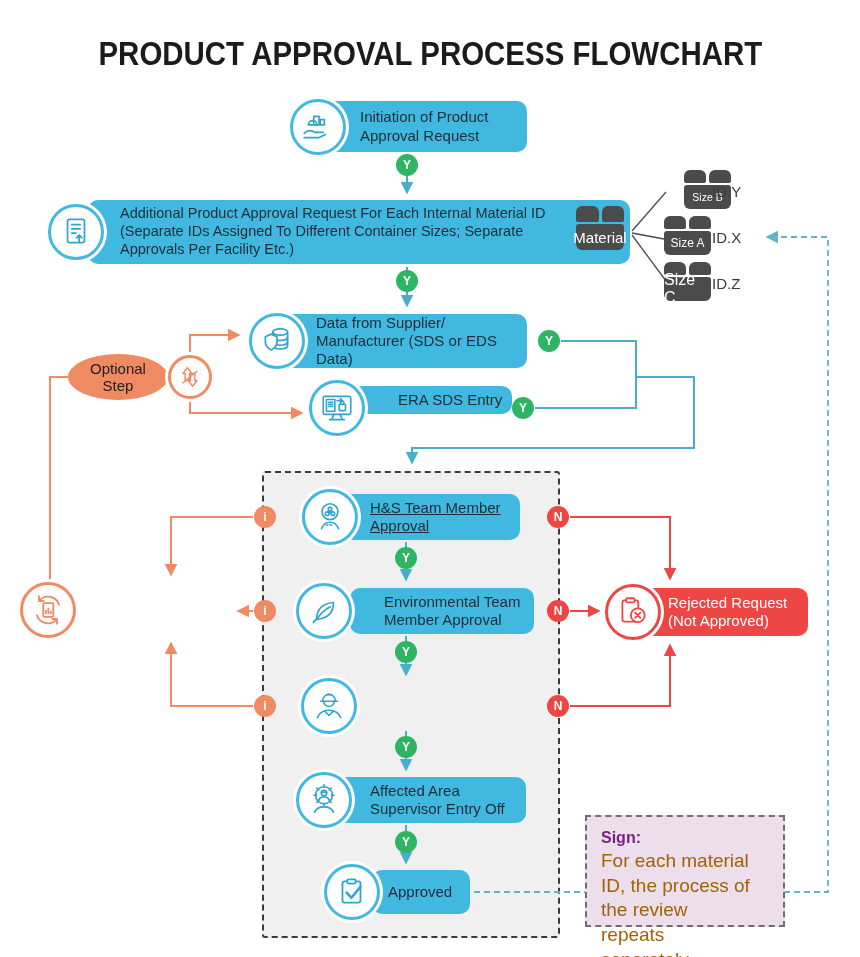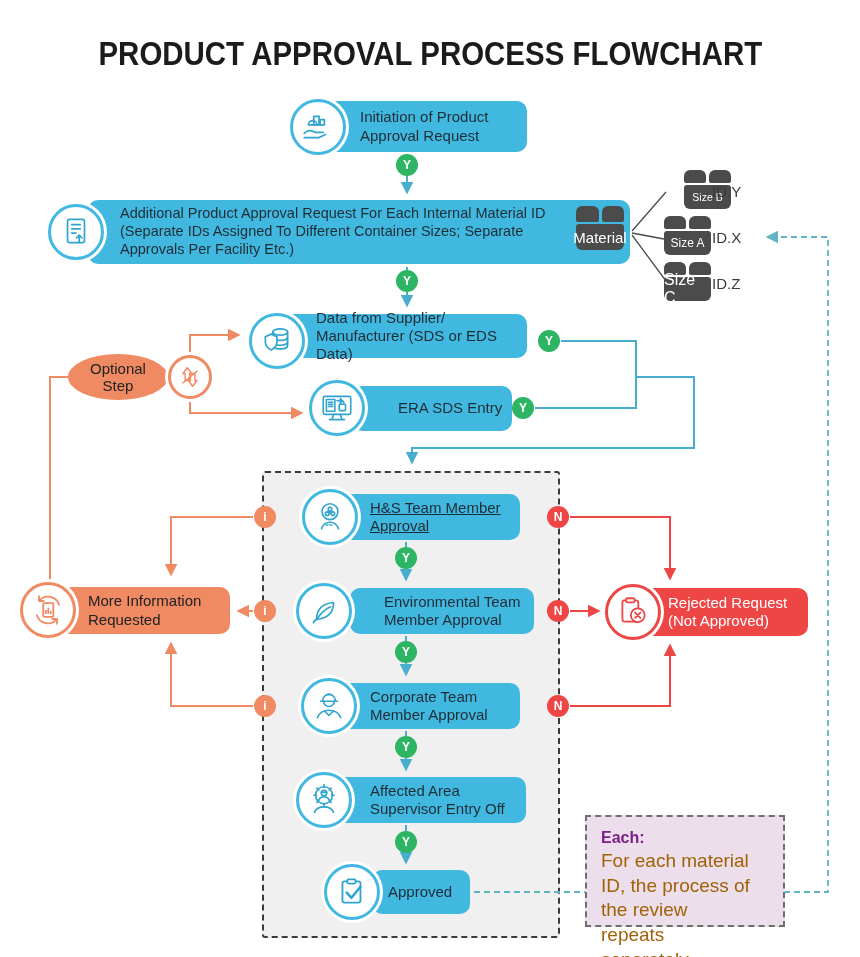--- a/index.html
+++ b/index.html
@@ -152,34 +152,34 @@
   <div class="idlabel" style="top:227px;">ID.X</div>
   <div class="crate" style="left:664px;top:262px;width:47px;">
     <div class="lids" style="height:13px;">
         <div class="lid"></div>
         <div class="lid"></div>
       </div>
     <div class="bod" style="height:24px;font-size:16px;">Size C</div>
   </div>
   <div class="idlabel" style="top:273px;">ID.Z</div>
 
-  <div class="node" style="left:272px;top:314px;width:255px;height:44px;padding-left:44px;">
+  <div class="node" style="left:272px;top:314px;width:255px;height:54px;padding-left:44px;">
     <span class="txt" style="width:205px;">Data from Supplier/ Manufacturer (SDS or EDS Data)</span>
   </div>
   <div class="icn big" style="left:249px;top:313px;">
     <svg width="36" height="36" viewBox="0 0 34 34" fill="none" stroke="currentColor" stroke-width="1.6" stroke-linecap="round" stroke-linejoin="round">
       <ellipse cx="20" cy="8.5" rx="7" ry="3"></ellipse>
       <path d="M13 8.5v13c0 1.7 3.1 3 7 3s7-1.3 7-3v-13"></path>
       <path d="M13 13.5c0 1.7 3.1 3 7 3s7-1.3 7-3M13 18c0 1.7 3.1 3 7 3s7-1.3 7-3"></path>
       <path d="M6 13l5.5-2.5L17 13v5c0 4.5-5.5 7.5-5.5 7.5S6 22.5 6 18z" fill="#fff"></path>
     </svg>
   </div>
   <div class="badge green" style="left:538px;top:330px;">Y</div>
 
-  <div class="node" style="left:352px;top:386px;width:160px;height:45px;padding-left:46px;">
+  <div class="node" style="left:352px;top:386px;width:160px;height:28px;padding-left:46px;">
     <span class="txt">ERA SDS Entry</span>
   </div>
   <div class="icn big" style="left:309px;top:380px;">
     <svg width="36" height="36" viewBox="0 0 34 34" fill="none" stroke="currentColor" stroke-width="1.5" stroke-linecap="round" stroke-linejoin="round">
       <rect x="4" y="6" width="26" height="17" rx="1.5"></rect>
       <rect x="7" y="9" width="8" height="11"></rect>
         <path d="M9 11.5h4M9 13.5h4M9 15.5h4"></path>
       <path d="M17 10h5M20 8l2 2-2 2"></path>
       <rect x="19" y="13.5" width="6" height="6" rx="1"></rect>
         <path d="M20.5 13.5V12a1.5 1.5 0 0 1 3 0v1.5"></path>
@@ -224,23 +224,20 @@
     <svg width="36" height="36" viewBox="0 0 34 34" fill="none" stroke="currentColor" stroke-width="1.6" stroke-linecap="round" stroke-linejoin="round">
       <path d="M10 25C10 15 16 10 26 9c0 10-6 15-16 16z"></path>
       <path d="M10 25c4-6 9-10 13-12"></path>
       <path d="M7 28c1-2 2-3 3-3"></path>
     </svg>
   </div>
   <div class="badge orange" style="left:254px;top:600px;">i</div>
   <div class="badge red" style="left:547px;top:600px;">N</div>
   <div class="badge green" style="left:395px;top:641px;">Y</div>
 
-  <div class="node" style="left:336px;top:683px;width:184px;height:46px;padding-left:34px;">
-    <span class="txt" style="width:145px;">Corporate Team Member Approval</span>
-  </div>
   <div class="icn big" style="left:301px;top:678px;">
     <svg width="36" height="36" viewBox="0 0 34 34" fill="none" stroke="currentColor" stroke-width="1.5" stroke-linecap="round" stroke-linejoin="round">
       <path d="M11 12a6 6 0 0 1 12 0"></path>
         <path d="M9 12.5h16"></path>
         <path d="M16 6h2"></path>
       <path d="M12 12.5a5 5 0 0 0 10 0"></path>
       <path d="M6 28c2-5 6-7 11-7s9 2 11 7"></path>
       <path d="M13 22l4 4 4-4"></path>
     </svg>
   </div>
@@ -267,23 +264,20 @@
     <span class="txt">Approved</span>
   </div>
   <div class="icn big" style="left:324px;top:864px;">
     <svg width="36" height="36" viewBox="0 0 34 34" fill="none" stroke="currentColor" stroke-width="1.7" stroke-linecap="round" stroke-linejoin="round">
       <rect x="8" y="7" width="17" height="20" rx="2"></rect>
       <rect x="12.5" y="5" width="8" height="4" rx="1.5" fill="#fff"></rect>
       <path d="M12 17.5l4.5 5L25 12" stroke-width="2.4"></path>
     </svg>
   </div>
 
-  <div class="node mi" style="left:28px;top:587px;width:202px;height:47px;padding-left:60px;">
-    <span class="txt" style="width:135px;">More Information Requested</span>
-  </div>
   <div class="icn big orange" style="left:20px;top:582px;">
     <svg width="36" height="36" viewBox="0 0 34 34" fill="none" stroke="currentColor" stroke-width="1.7" stroke-linecap="round" stroke-linejoin="round">
       <path d="M27.5 12A11 11 0 0 0 8.5 8.5M8.5 4v4.5H13"></path>
       <path d="M6.5 22a11 11 0 0 0 19 3.5M25.5 30v-4.5H21"></path>
       <rect x="12.5" y="10.5" width="9.5" height="13" rx="1"></rect>
       <path d="M15 20v-2.5M17.3 20v-4.5M19.6 20v-1.5"></path>
     </svg>
   </div>
 
   <div class="node rej" style="left:612px;top:588px;width:196px;height:48px;padding-left:56px;">
@@ -292,17 +286,17 @@
   <div class="icn big red" style="left:605px;top:584px;">
     <svg width="36" height="36" viewBox="0 0 34 34" fill="none" stroke="currentColor" stroke-width="1.7" stroke-linecap="round" stroke-linejoin="round">
       <rect x="7" y="6" width="15" height="20" rx="2"></rect>
       <rect x="10.5" y="4" width="8" height="4" rx="1.5" fill="#fff"></rect>
       <circle cx="21.5" cy="20" r="6.5" fill="#fff"></circle>
       <path d="M19 17.5l5 5M24 17.5l-5 5"></path>
     </svg>
   </div>
 
   <div class="note">
-    <div class="h">Each:</div>
+    <div class="h">Sign:</div>
     <div class="b">For each material ID, the process of the review repeats separately</div>
   </div>
 
 </div>
 
 </body></html>

